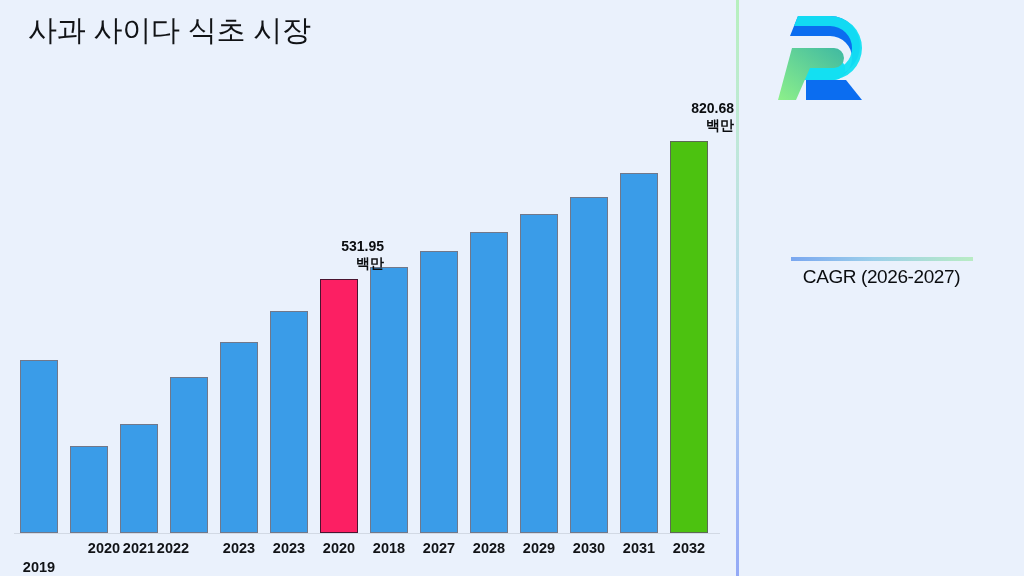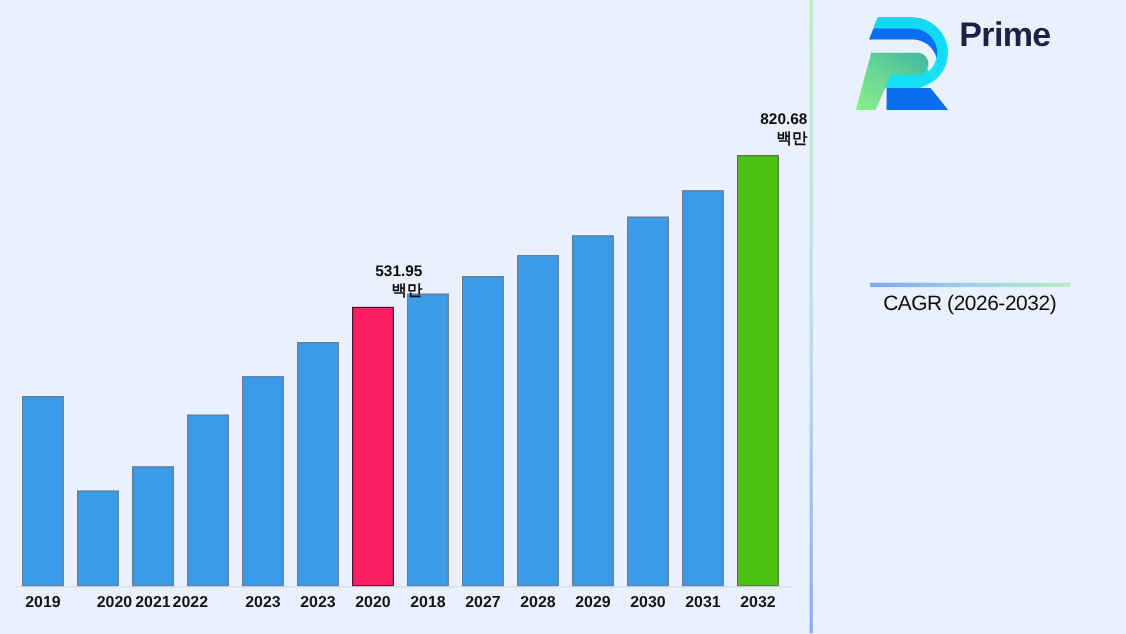--- a/index.html
+++ b/index.html
@@ -165,20 +165,21 @@
     letter-spacing: -0.4px;
   }
 </style>
 </head>
 <body>
 
 <div id="root">
 
   <div id="chart-panel">
 
+    <div id="chart-title">사과 사이다 식초 시장</div>
 
     <div id="plot">
       <div id="bars-layer">
           <div class="bar" style="left: 20px; top: 360px; width: 38px; height: 173px;"></div>
           <div class="bar" style="left: 70px; top: 446px; width: 38px; height: 87px;"></div>
           <div class="bar" style="left: 120px; top: 424px; width: 38px; height: 109px;"></div>
           <div class="bar" style="left: 170px; top: 377px; width: 38px; height: 156px;"></div>
           <div class="bar" style="left: 220px; top: 342px; width: 38px; height: 191px;"></div>
           <div class="bar" style="left: 270px; top: 311px; width: 38px; height: 222px;"></div>
           <div class="bar highlight-current" style="left: 320px; top: 279px; width: 38px; height: 254px;"></div>
@@ -189,21 +190,21 @@
           <div class="bar" style="left: 570px; top: 197px; width: 38px; height: 336px;"></div>
           <div class="bar" style="left: 620px; top: 173px; width: 38px; height: 360px;"></div>
           <div class="bar highlight-forecast" style="left: 670px; top: 141px; width: 38px; height: 392px;"></div>
         </div>
       <div id="labels-layer">
           <div class="bar-label" style="left: 294px; top: 238px; width: 90px;"><span>531.95</span><span class="unit">백만</span></div>
           <div class="bar-label" style="left: 644px; top: 100px; width: 90px;"><span>820.68</span><span class="unit">백만</span></div>
         </div>
       <div id="baseline"></div>
       <div id="ticks-layer">
-          <div class="tick" style="left: 14px; width: 50px;">2019</div>
+          <div class="tick" style="left: 14px; width: 50px; margin-top: 19px;">2019</div>
           <div class="tick" style="left: 79px; width: 50px;">2020</div>
           <div class="tick" style="left: 114px; width: 50px;">2021</div>
           <div class="tick" style="left: 148px; width: 50px;">2022</div>
           <div class="tick" style="left: 214px; width: 50px;">2023</div>
           <div class="tick" style="left: 264px; width: 50px;">2023</div>
           <div class="tick" style="left: 314px; width: 50px;">2020</div>
           <div class="tick" style="left: 364px; width: 50px;">2018</div>
           <div class="tick" style="left: 414px; width: 50px;">2027</div>
           <div class="tick" style="left: 464px; width: 50px;">2028</div>
           <div class="tick" style="left: 514px; width: 50px;">2029</div>
@@ -234,24 +235,23 @@
           <path d="M18 18 H54 A22 22 0 0 1 54 62 H26 V72 H54 A32 32 0 0 0 54 8 H22 Z" fill="#13e0f2" opacity="0.95"></path>
 
           <path d="M26 50 H58 A11 11 0 0 1 58 72 H26 Z" fill="#13e0f2"></path>
 
           <path d="M16 40 H58 A10 10 0 0 1 58 60 H34 L20 92 H2 Z" fill="url(#gGreen)"></path>
 
           <path d="M34 72 H70 L86 92 H34 Z" fill="#0b6df0"></path>
         </svg>
       </div>
       <div id="logo-wordmark">
-        <div>Prime</div>
       </div>
     </div>
 
     <div id="cagr-block">
       <div id="cagr-rule"></div>
-      <div id="cagr-caption">CAGR (2026-2032)</div>
+      <div id="cagr-caption">CAGR (2026-2027)</div>
     </div>
 
   </div>
 
 </div>
 
 </body></html>

